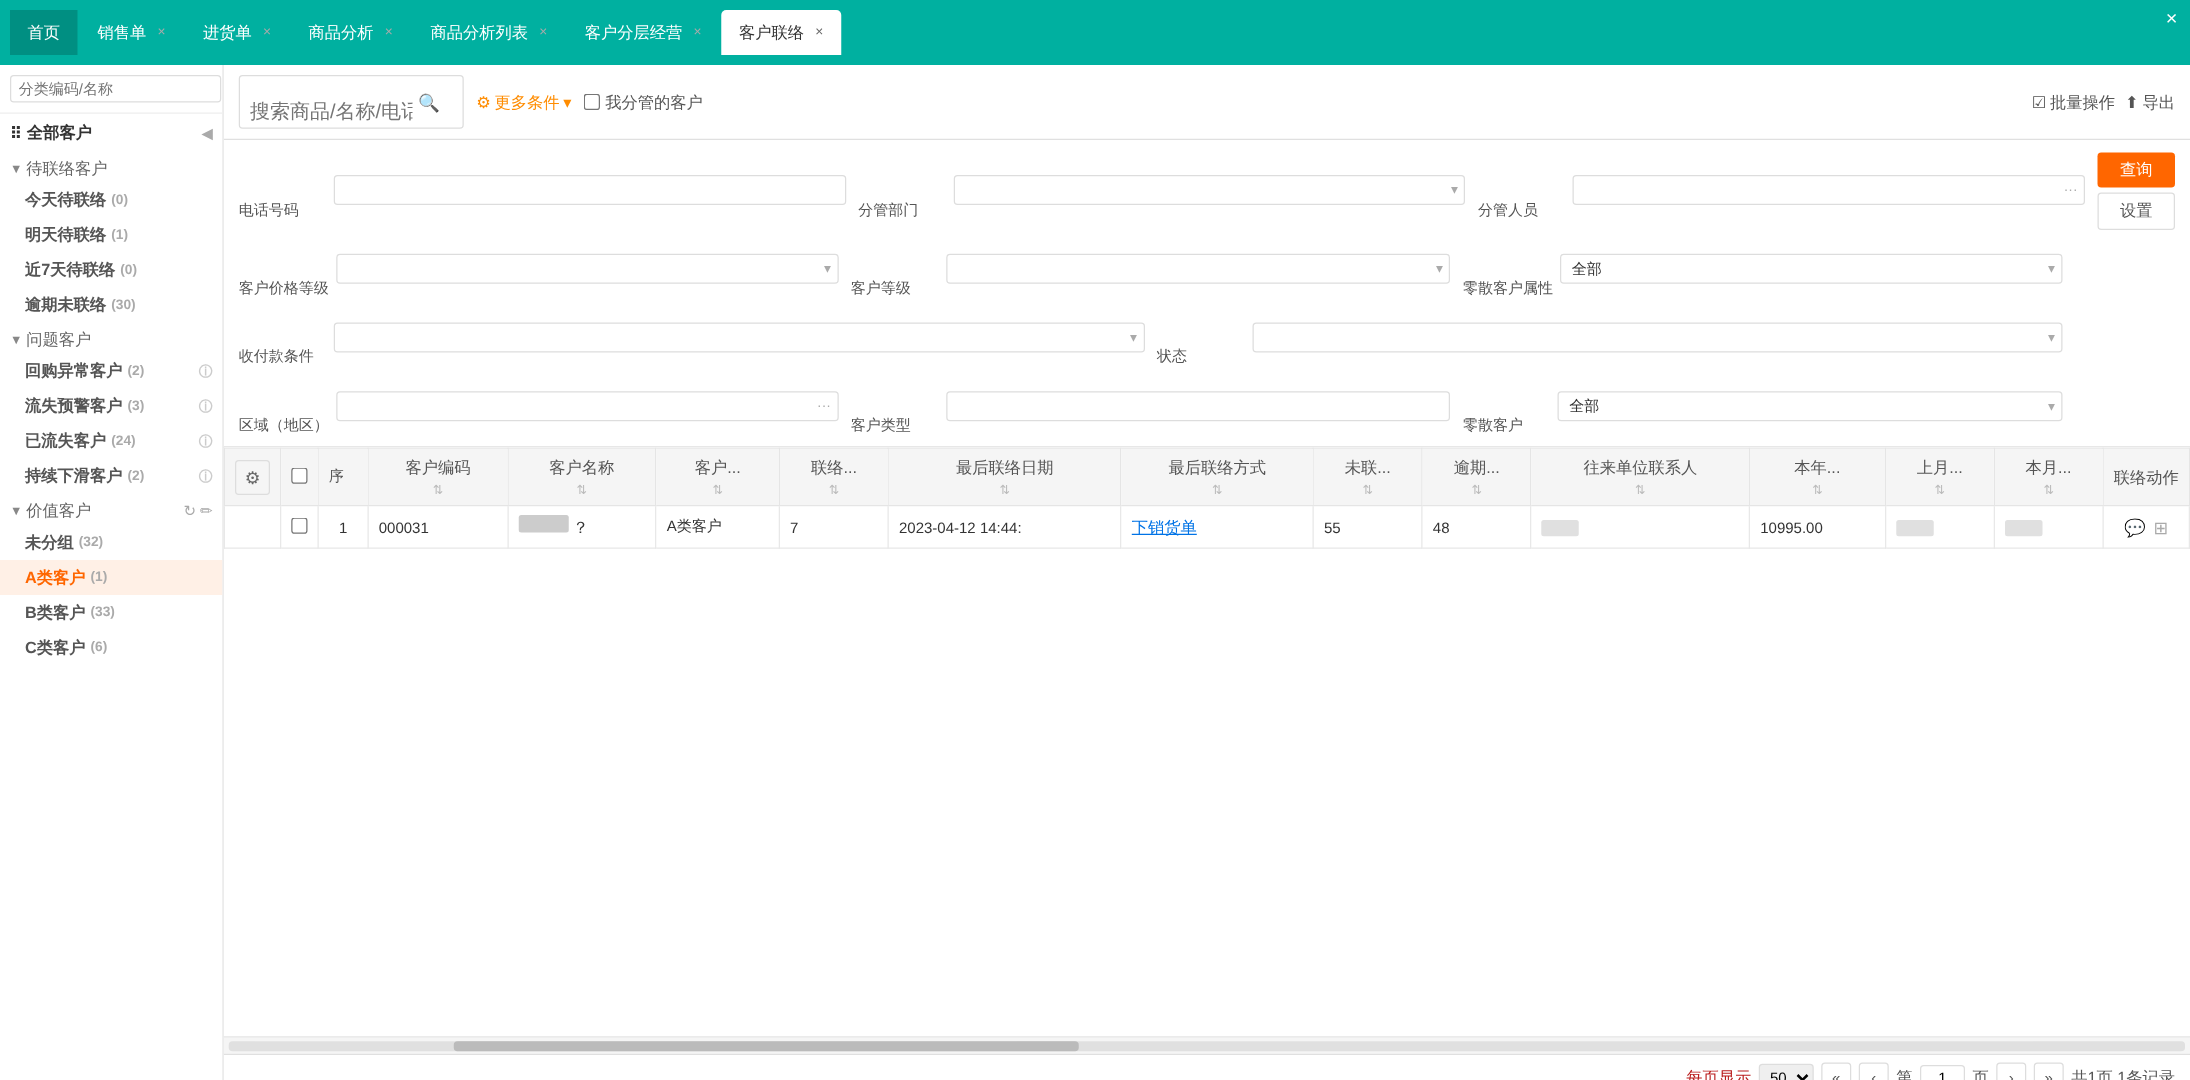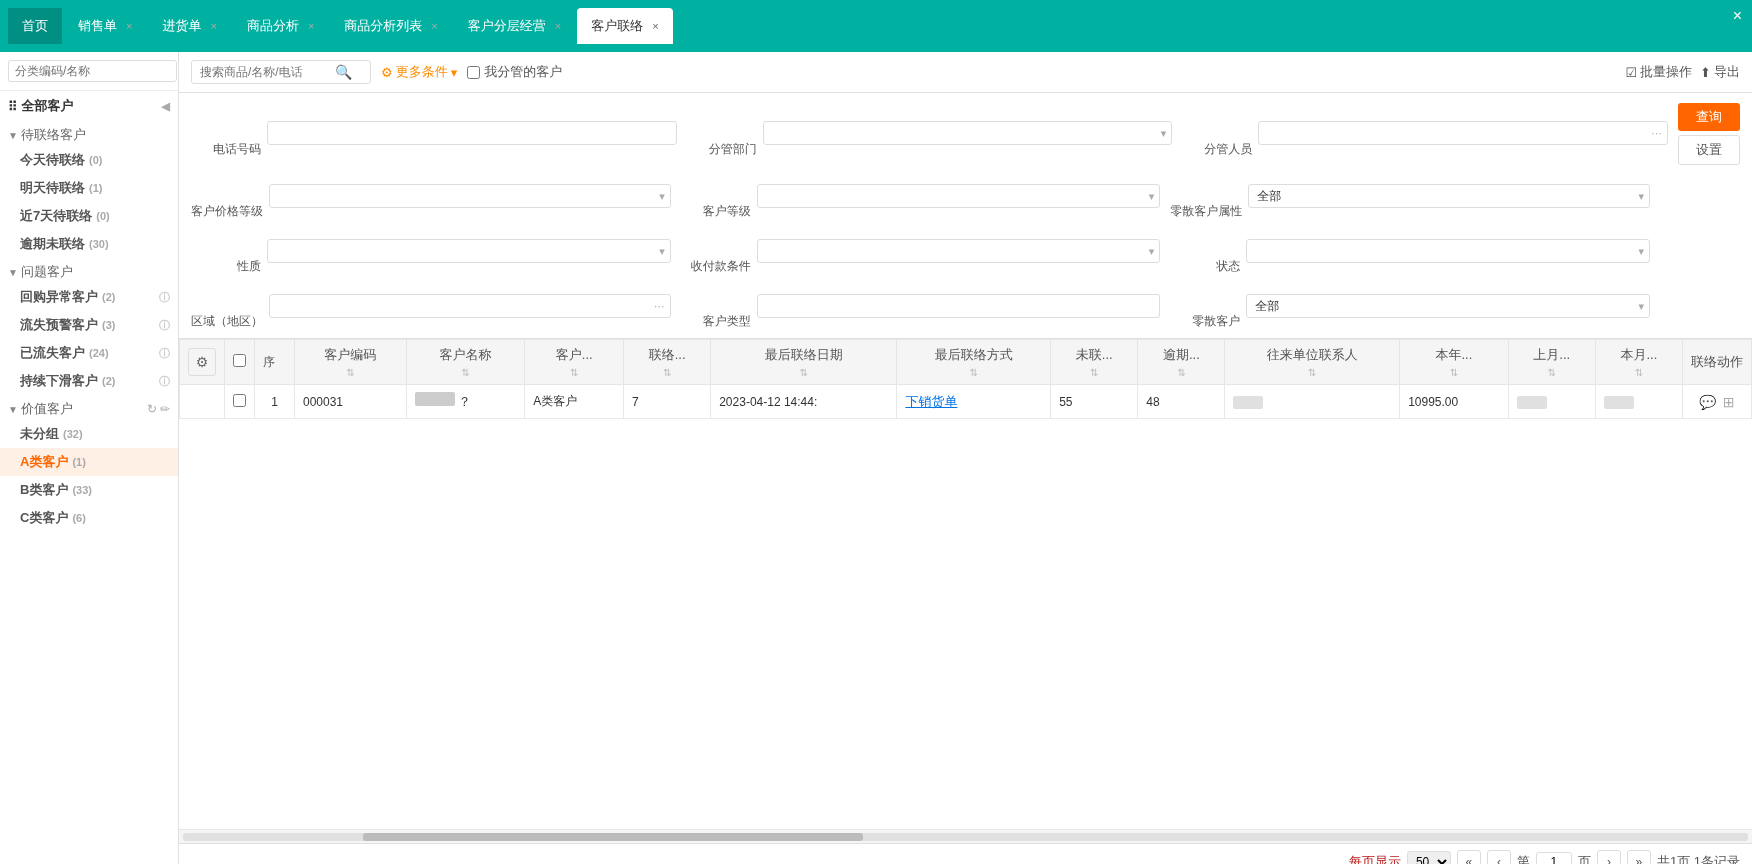--- a/index.html
+++ b/index.html
@@ -133,21 +133,21 @@
     .filter-search {
       display: flex;
       align-items: center;
       border: 1px solid #ddd;
       border-radius: 3px;
       padding: 3px 8px;
       gap: 5px;
       width: 180px;
     }
     .filter-search input {
-      border: none; outline: none; font-size: 12px; color: #999; width: 130px;
+      border: none; outline: none; font-size: 16px; color: #999; width: 130px; margin-top: 17px;
     }
     .filter-search-icon { color: #00b0a0; cursor: pointer; font-size: 14px; }
     .filter-more {
       color: #ff8c00; cursor: pointer; font-size: 12px;
       display: flex; align-items: center; gap: 3px;
     }
     .filter-checkbox {
       display: flex; align-items: center; gap: 4px; color: #555; font-size: 12px; cursor: pointer;
     }
     .filter-checkbox input { cursor: pointer; }
@@ -178,21 +178,21 @@
       margin-bottom: 6px;
     }
     .filter-row:last-child { margin-bottom: 0; }
     .filter-field {
       display: flex;
       align-items: center;
       gap: 6px;
       flex: 1;
     }
     .filter-field label {
-      color: #555; font-size: 12px; white-space: nowrap; min-width: 70px; text-align: right; margin-top: 32px;
+      color: #555; font-size: 12px; white-space: nowrap; min-width: 70px;  margin-top: 32px;
     }
     .filter-input {
       flex: 1;
       border: 1px solid #ddd;
       border-radius: 3px;
       padding: 4px 8px;
       font-size: 12px;
       color: #333;
       outline: none;
     }
@@ -548,26 +548,20 @@
           <div class="select-wrapper">
             <select>
               <option>全部</option>
             </select>
           </div>
         </div>
         <div style="width:80px;"></div>
       </div>
 
       <div class="filter-row">
-        <div class="filter-field">
-          <label>性质</label>
-          <div class="select-wrapper">
-            <select><option></option></select>
-          </div>
-        </div>
         <div class="filter-field">
           <label>收付款条件</label>
           <div class="select-wrapper">
             <select><option></option></select>
           </div>
         </div>
         <div class="filter-field">
           <label>状态</label>
           <div class="select-wrapper">
             <select><option></option></select>

